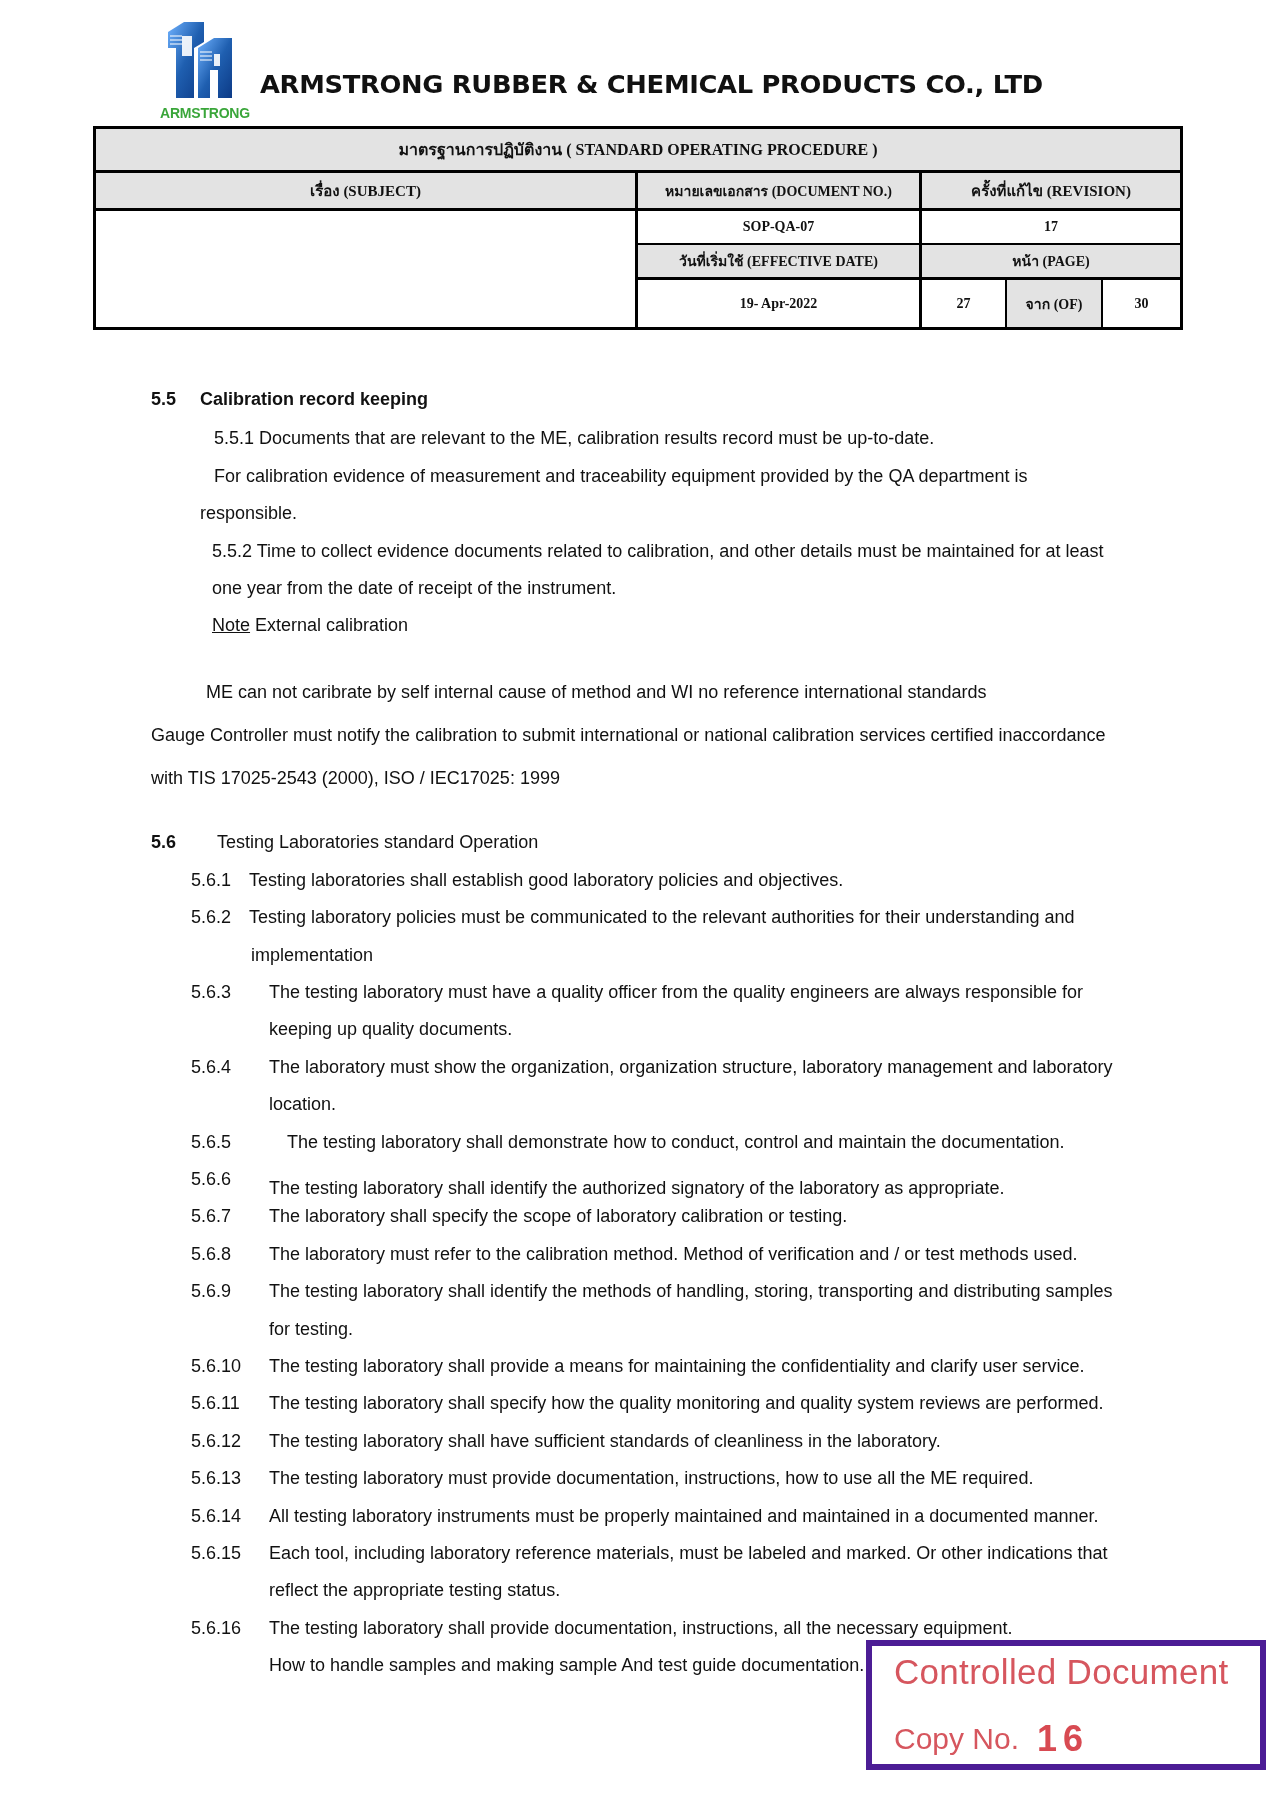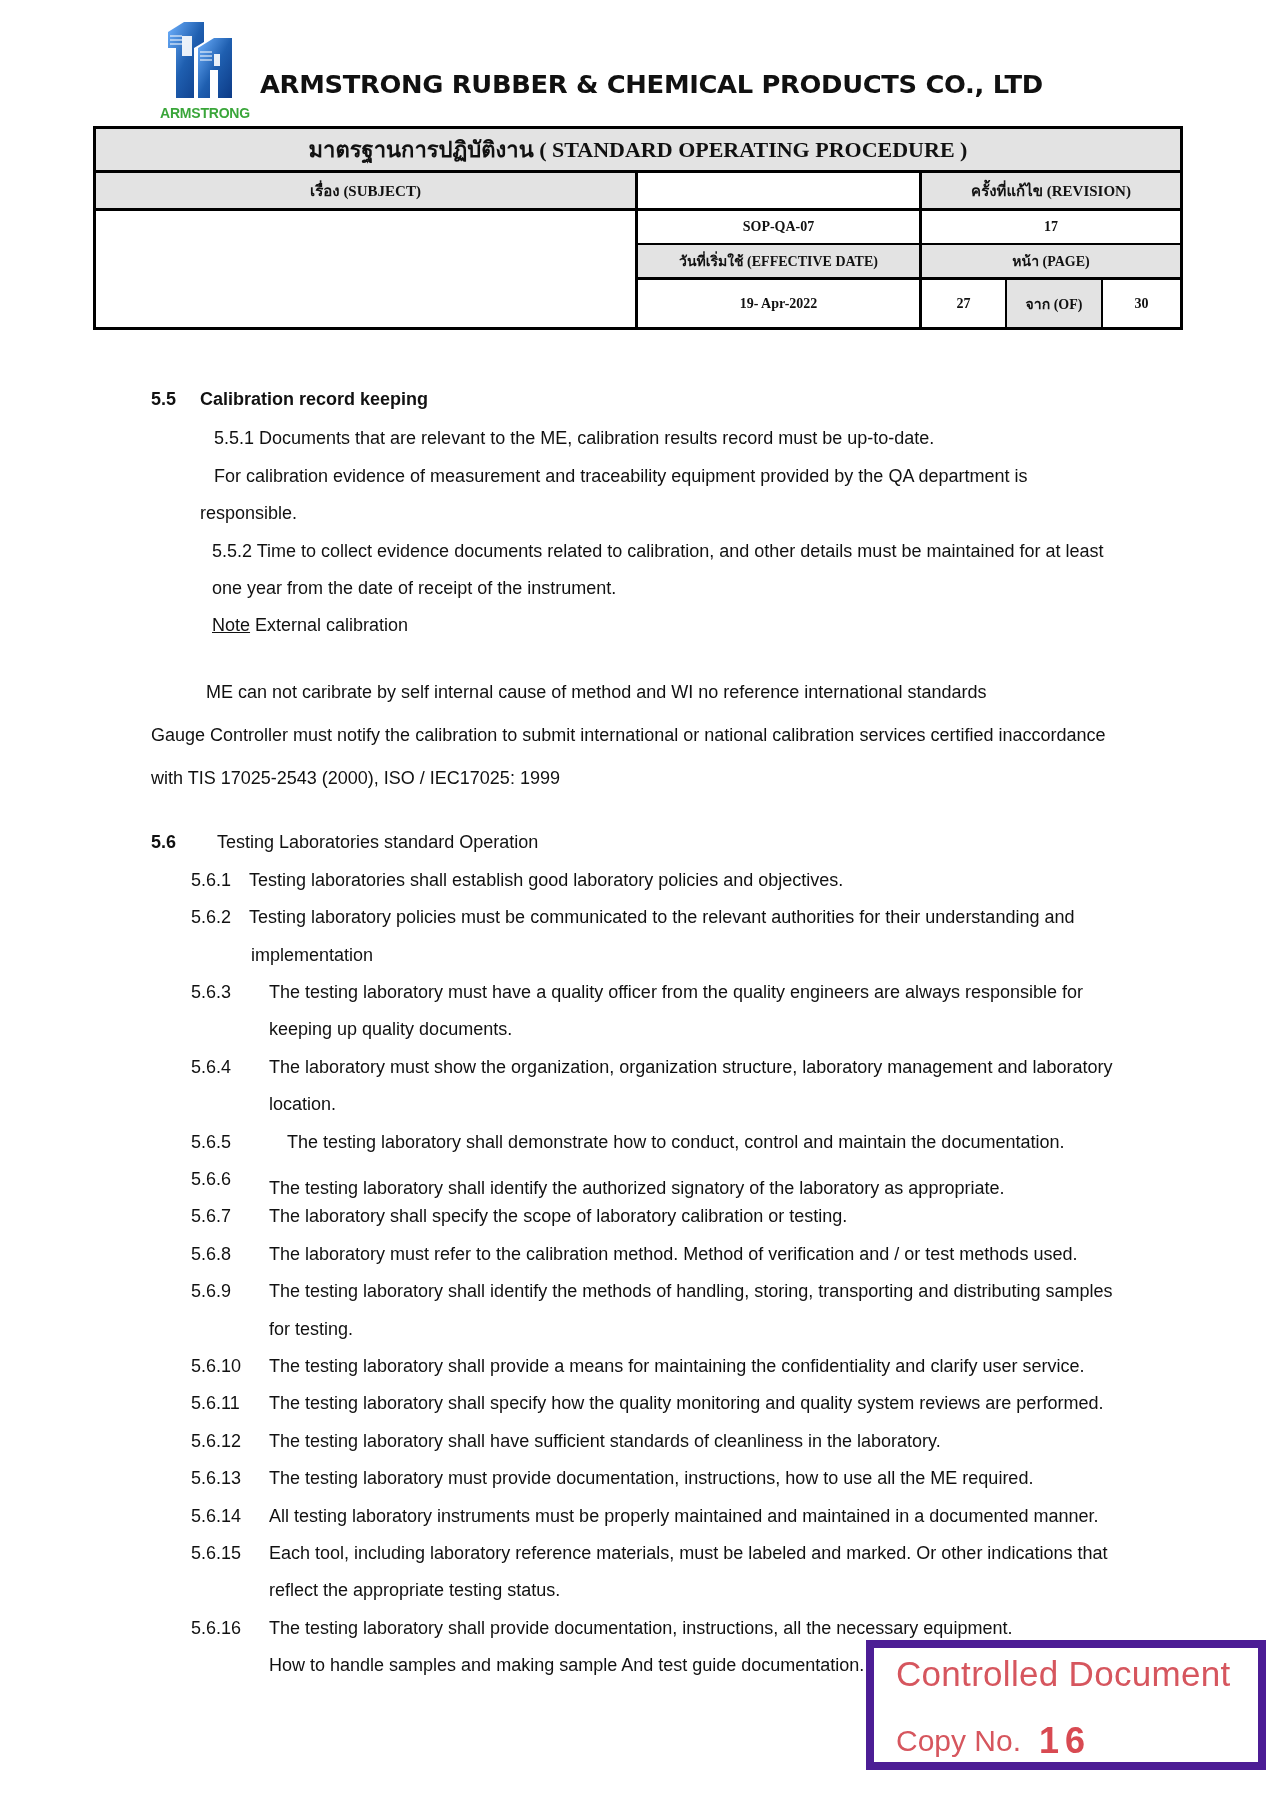--- a/index.html
+++ b/index.html
@@ -9,33 +9,33 @@
     .logo { position: absolute; left: 160px; top: 18px; width: 80px; height: 100px; }
     .logo-mark { position: absolute; left: 4px; top: 0; width: 72px; height: 84px; }
     .logo-word { position: absolute; left: 0; top: 87px; width: 80px; text-align: center; font-family: "Liberation Sans", sans-serif; font-weight: bold; font-size: 14px; color: #3aa63a; letter-spacing: -0.2px; }
     .company { position: absolute; left: 260px; top: 70px; font-family: "DejaVu Sans", sans-serif; font-weight: bold; font-size: 25px; letter-spacing: -0.3px; color: #111; transform: scaleX(1.03); transform-origin: left; }
 
     
     .hdr { position: absolute; left: 93px; top: 126px; width: 1090px; height: 204px; border: 3px solid #000; box-sizing: border-box; font-family: "Liberation Serif", serif; font-weight: bold; }
     .cell { position: absolute; box-sizing: border-box; display: flex; align-items: center; justify-content: center; text-align: center; }
     .gray { background: #e3e3e3; }
     .hl { position: absolute; background: #000; }
-    .t-title { font-size: 22px; }
+    .t-title { font-size: 16px; }
     .t-head { font-size: 15px; }
     .t-val { font-size: 14px; }
     .t-subject-en { font-size: 15px; }
     .t-subject-th { font-size: 21px; }
 
     
     .p { position: absolute; white-space: nowrap; font-family: Liberation Sans, sans-serif; font-size: 18px; color: #111; }
     .b { font-weight: bold; }
     .u { text-decoration: underline; }
 
     
-    .stamp { position: absolute; left: 866px; top: 1640px; width: 400px; height: 130px; border: 8px solid #4c1d95; box-sizing: border-box; color: #d6565e; }
+    .stamp { position: absolute; left: 866px; top: 1640px; width: 400px; height: 130px; border: 6px solid #4c1d95; box-sizing: border-box; color: #d6565e; }
     .stamp-title { position: absolute; left: 22px; top: 6px; font-family: "Liberation Sans", sans-serif; font-size: 35px; letter-spacing: 0.3px; }
     .stamp-copy { position: absolute; left: 22px; top: 76px; font-family: "Liberation Sans", sans-serif; font-size: 30px; }
     .stamp-num { position: absolute; left: 165px; top: 72px; font-family: "Liberation Sans", sans-serif; font-weight: bold; font-size: 36px; letter-spacing: 6px; color: #d84a52; }
   </style>
 </head>
 <body>
 
 <div class="logo">
   <svg class="logo-mark" viewBox="0 0 72 84">
     <defs>
@@ -64,20 +64,23 @@
 
 <div class="hdr">
 
   <div class="cell gray t-title" style="left:0;top:0;width:1084px;height:41px;">
     <span>มาตรฐานการปฏิบัติงาน ( STANDARD OPERATING  PROCEDURE )</span>
   </div>
   <div class="hl" style="left:0;top:41px;width:1084px;height:3px;"></div>
 
   <div class="cell gray t-head" style="left:0;top:44px;width:539px;height:35px;">
     <span>เรื่อง  (SUBJECT)</span>
+  </div>
+  <div class="cell gray t-head" style="left:542px;top:44px;width:281px;height:35px;font-size:14px;">
+    <span>หมายเลขเอกสาร  (DOCUMENT NO.)</span>
   </div>
   <div class="cell gray t-head" style="left:826px;top:44px;width:258px;height:35px;">
     <span>ครั้งที่แก้ไข   (REVISION)</span>
   </div>
   <div class="hl" style="left:0;top:79px;width:1084px;height:3px;"></div>
 
   <div class="hl" style="left:539px;top:44px;width:3px;height:154px;"></div>
   <div class="hl" style="left:823px;top:44px;width:3px;height:154px;"></div>
 
 

